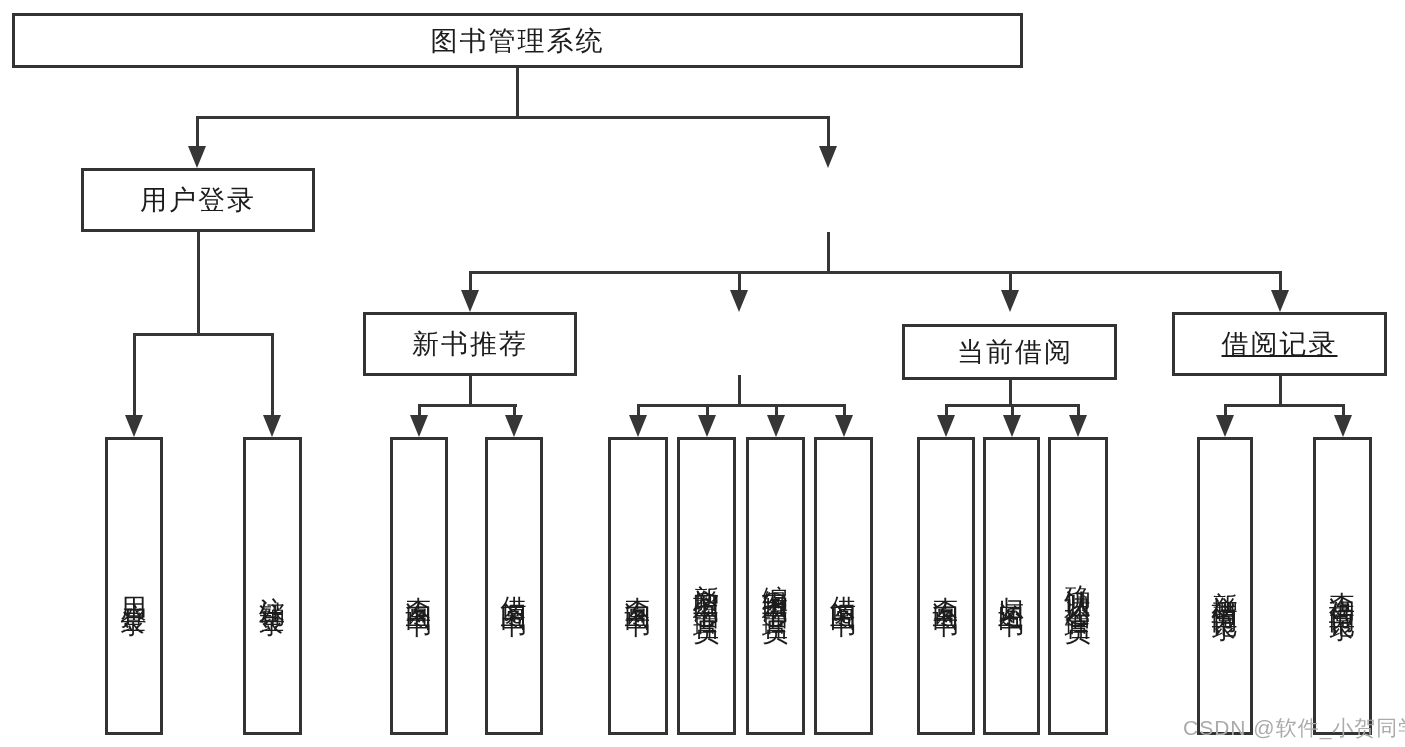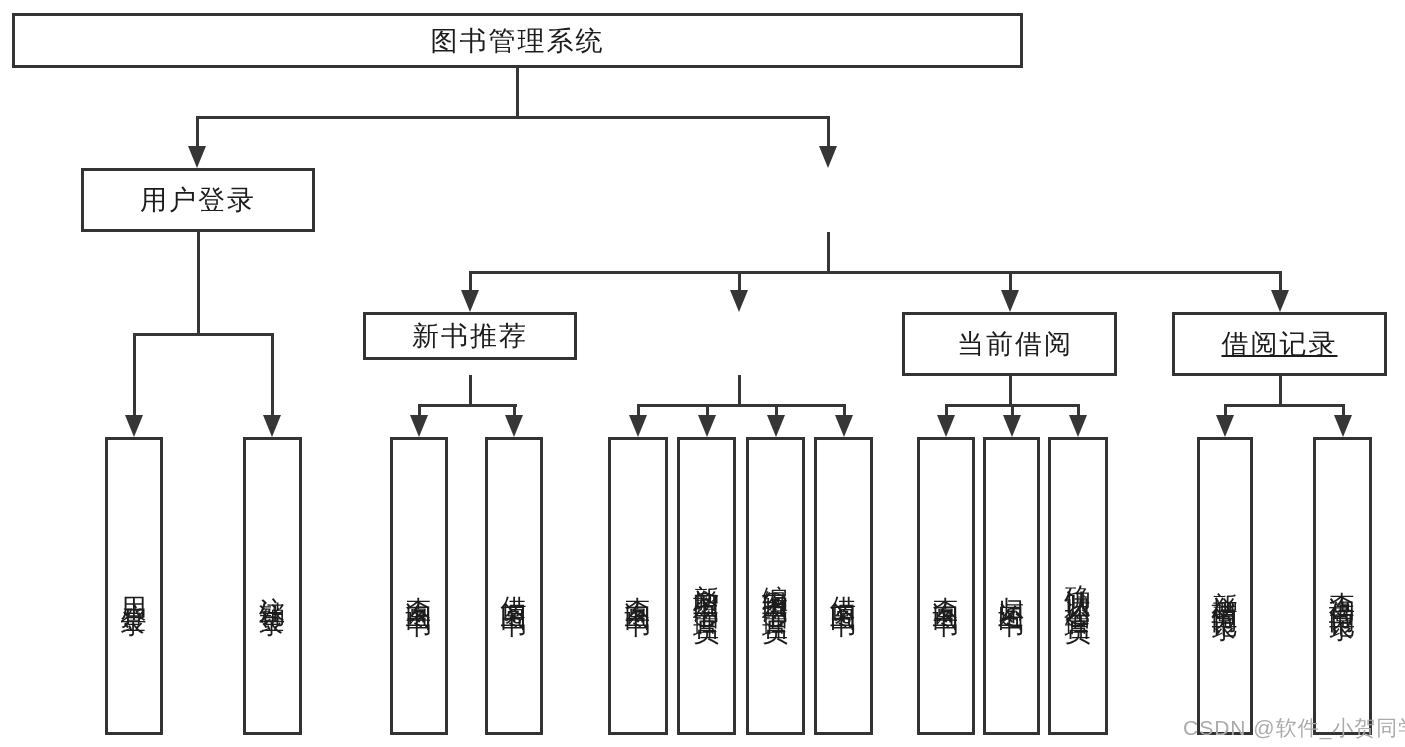--- a/index.html
+++ b/index.html
@@ -76,22 +76,22 @@
   <div class="hl" style="left:469px; top:271px; width:813px;"></div>
   <div class="vl" style="left:469px; top:271px; height:19px;"></div>
   <div class="arrow" style="left:461px; top:290px;"></div>
   <div class="vl" style="left:738px; top:271px; height:19px;"></div>
   <div class="arrow" style="left:730px; top:290px;"></div>
   <div class="vl" style="left:1009px; top:271px; height:19px;"></div>
   <div class="arrow" style="left:1001px; top:290px;"></div>
   <div class="vl" style="left:1279px; top:271px; height:19px;"></div>
   <div class="arrow" style="left:1271px; top:290px;"></div>
 
-  <div class="box" style="left:363px; top:312px; width:214px; height:48px;">新书推荐</div>
-  <div class="box" style="left:902px; top:312px; width:215px; height:64px;padding-left:11px;">当前借阅</div>
+  <div class="box" style="left:363px; top:312px; width:214px; height:64px;">新书推荐</div>
+  <div class="box" style="left:902px; top:324px; width:215px; height:56px;padding-left:11px;">当前借阅</div>
   <div class="box" style="left:1172px; top:312px; width:215px; height:64px;text-decoration:underline;">借阅记录</div>
 
   <div class="vl" style="left:469px; top:375px; height:32px;"></div>
   <div class="hl" style="left:418px; top:404px; width:99px;"></div>
   <div class="vl" style="left:418px; top:404px; height:11px;"></div>
   <div class="arrow" style="left:410px; top:415px;"></div>
   <div class="vl" style="left:513px; top:404px; height:11px;"></div>
   <div class="arrow" style="left:505px; top:415px;"></div>
 
   <div class="vl" style="left:738px; top:375px; height:32px;"></div>

